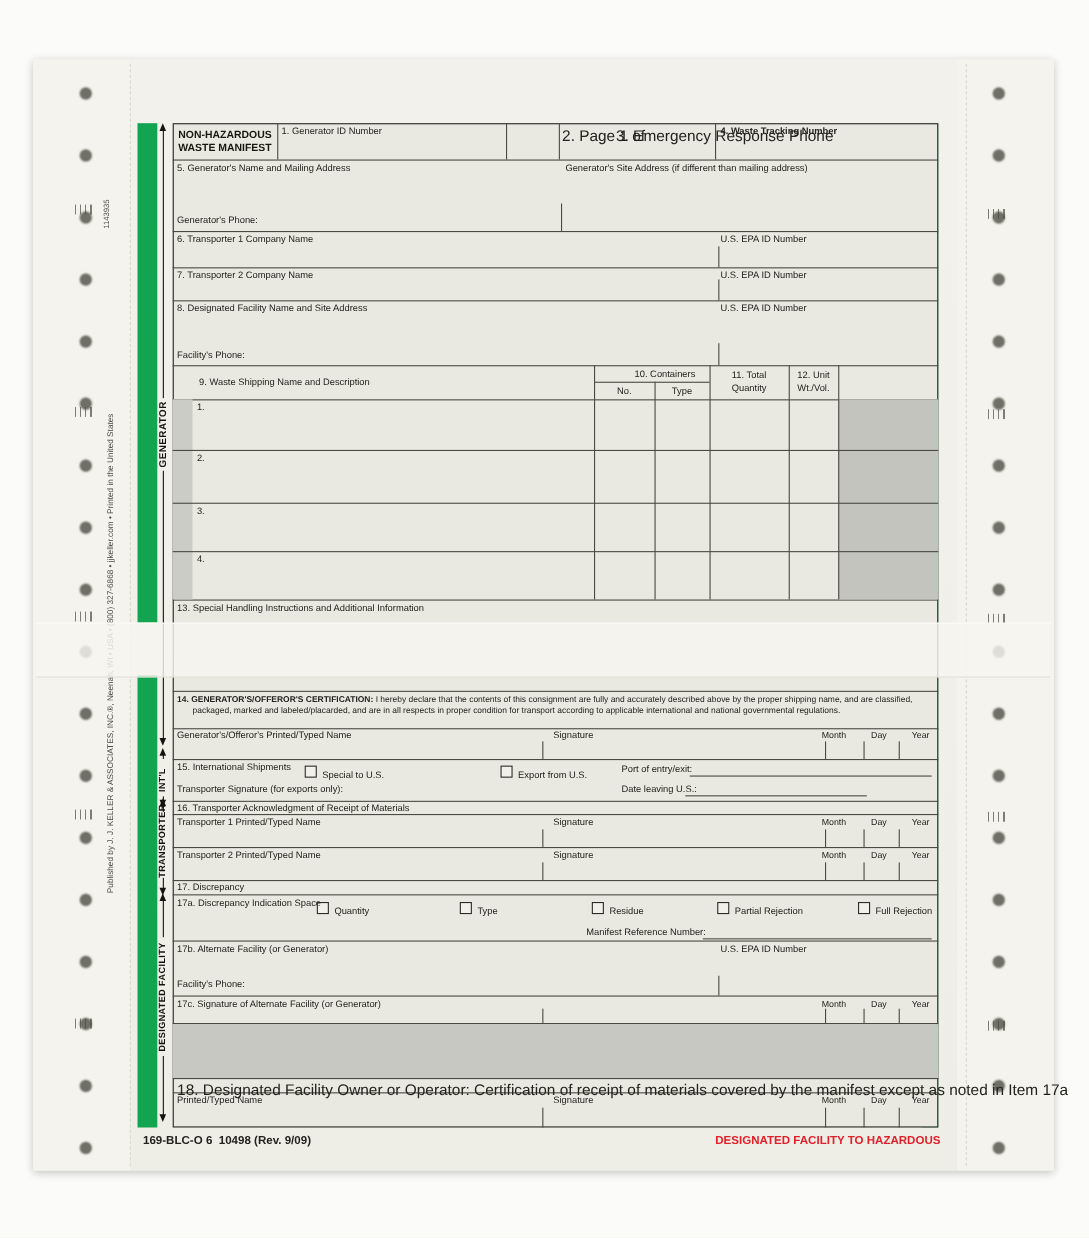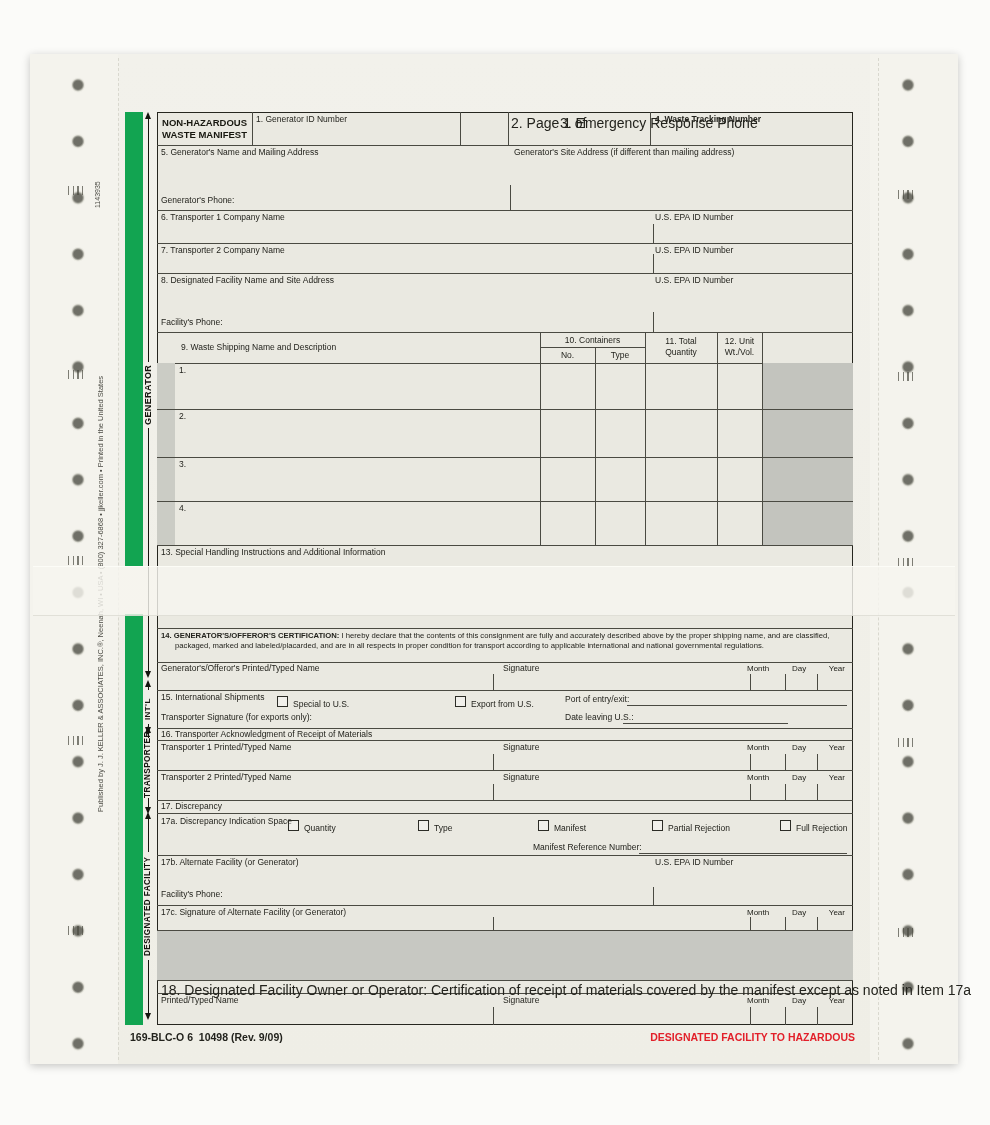--- a/index.html
+++ b/index.html
@@ -130,21 +130,21 @@
     <div class="a vl" style="left:528px;top:112px;height:19px;"></div>
     <div class="a t" style="left:36px;top:134px;">7. Transporter 2 Company Name</div>
     <div class="a t" style="left:530px;top:134px;">U.S. EPA ID Number</div>
     <div class="a vl" style="left:528px;top:142px;height:19px;"></div>
     <div class="a t" style="left:36px;top:164px;">8. Designated Facility Name and Site Address</div>
     <div class="a t" style="left:530px;top:164px;">U.S. EPA ID Number</div>
     <div class="a vl" style="left:528px;top:200px;height:20px;"></div>
     <div class="a t" style="left:36px;top:206px;">Facility's Phone:</div>
 
     <div class="a t" style="left:56px;top:231px;">9. Waste Shipping Name and Description</div>
-    <div class="a t ctr" style="left:415px;top:224px;width:105px;">10. Containers</div>
+    <div class="a t ctr" style="left:415px;top:224px;width:105px;padding-left:12px;">10. Containers</div>
     <div class="a t ctr" style="left:415px;top:239px;width:55px;">No.</div>
     <div class="a t ctr" style="left:470px;top:239px;width:50px;">Type</div>
     <div class="a ctr" style="left:520px;top:224px;width:72px;font-size:8.5px;line-height:11px;color:#23231d;">
       <div>11. Total</div>
       <div>Quantity</div>
     </div>
     <div class="a ctr" style="left:592px;top:224px;width:45px;font-size:8.5px;line-height:11px;color:#23231d;">
       <div>12. Unit</div>
       <div>Wt./Vol.</div>
     </div>
@@ -218,21 +218,21 @@
     <div class="a vl" style="left:660px;top:672px;height:16px;"></div>
     <div class="a vl" style="left:692px;top:672px;height:16px;"></div>
 
     <div class="a t" style="left:36px;top:690px;">17. Discrepancy</div>
     <div class="a t" style="left:36px;top:705px;">17a. Discrepancy Indication Space</div>
     <div class="a cb" style="left:163px;top:708px;"></div>
     <div class="a t" style="left:179px;top:712px;">Quantity</div>
     <div class="a cb" style="left:293px;top:708px;"></div>
     <div class="a t" style="left:309px;top:712px;">Type</div>
     <div class="a cb" style="left:413px;top:708px;"></div>
-    <div class="a t" style="left:429px;top:712px;">Manifest</div>
+    <div class="a t" style="left:429px;top:712px;">Residue</div>
     <div class="a cb" style="left:527px;top:708px;"></div>
     <div class="a t" style="left:543px;top:712px;">Partial Rejection</div>
     <div class="a cb" style="left:655px;top:708px;"></div>
     <div class="a t" style="left:671px;top:712px;">Full Rejection</div>
     <div class="a t" style="left:408px;top:731px;">Manifest Reference Number:</div>
     <div class="a ul" style="left:514px;top:731px;width:208px;height:10px;"></div>
 
     <div class="a t" style="left:36px;top:746px;">17b. Alternate Facility (or Generator)</div>
     <div class="a t" style="left:530px;top:746px;">U.S. EPA ID Number</div>
     <div class="a vl" style="left:528px;top:775px;height:18px;"></div>

